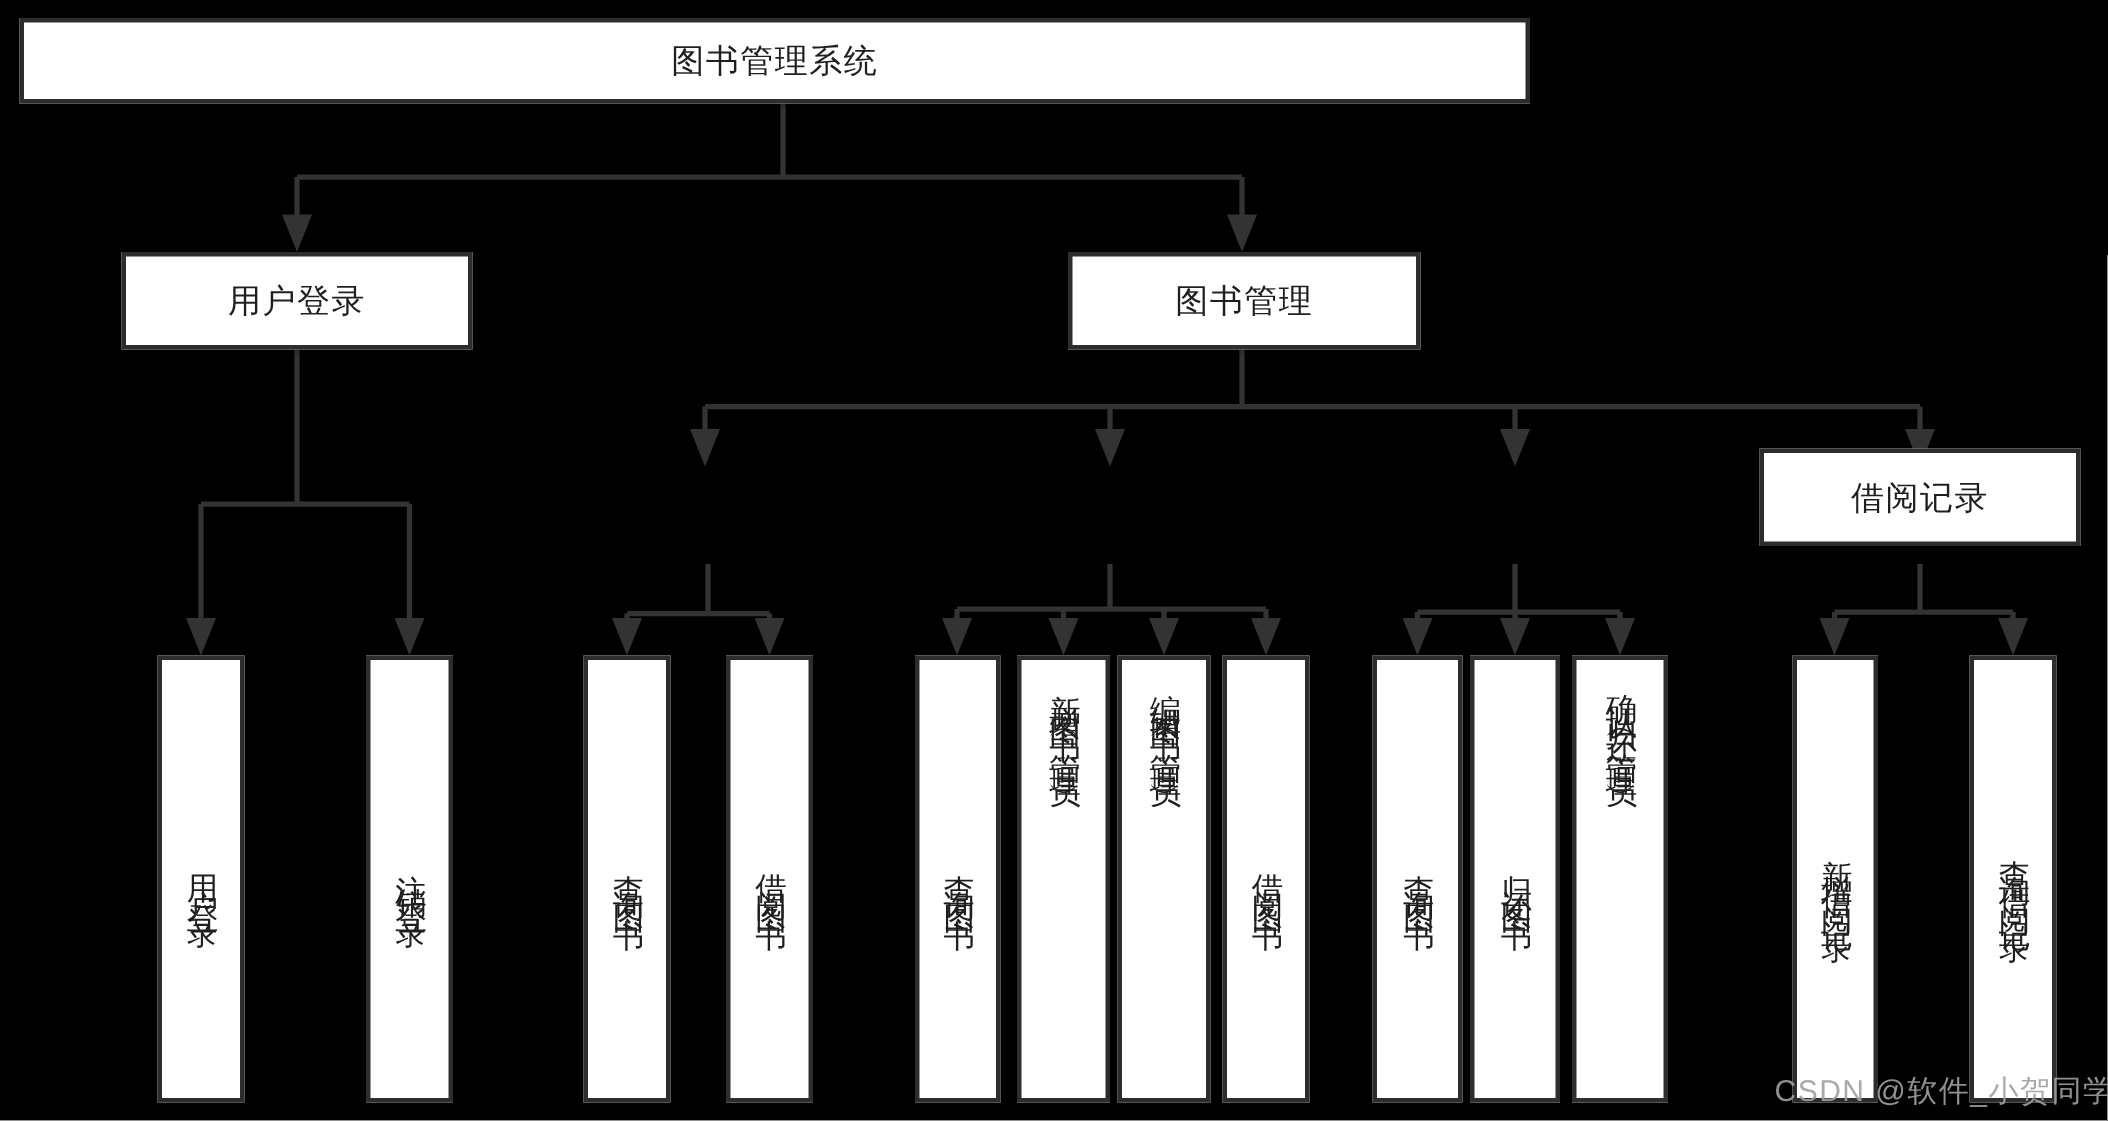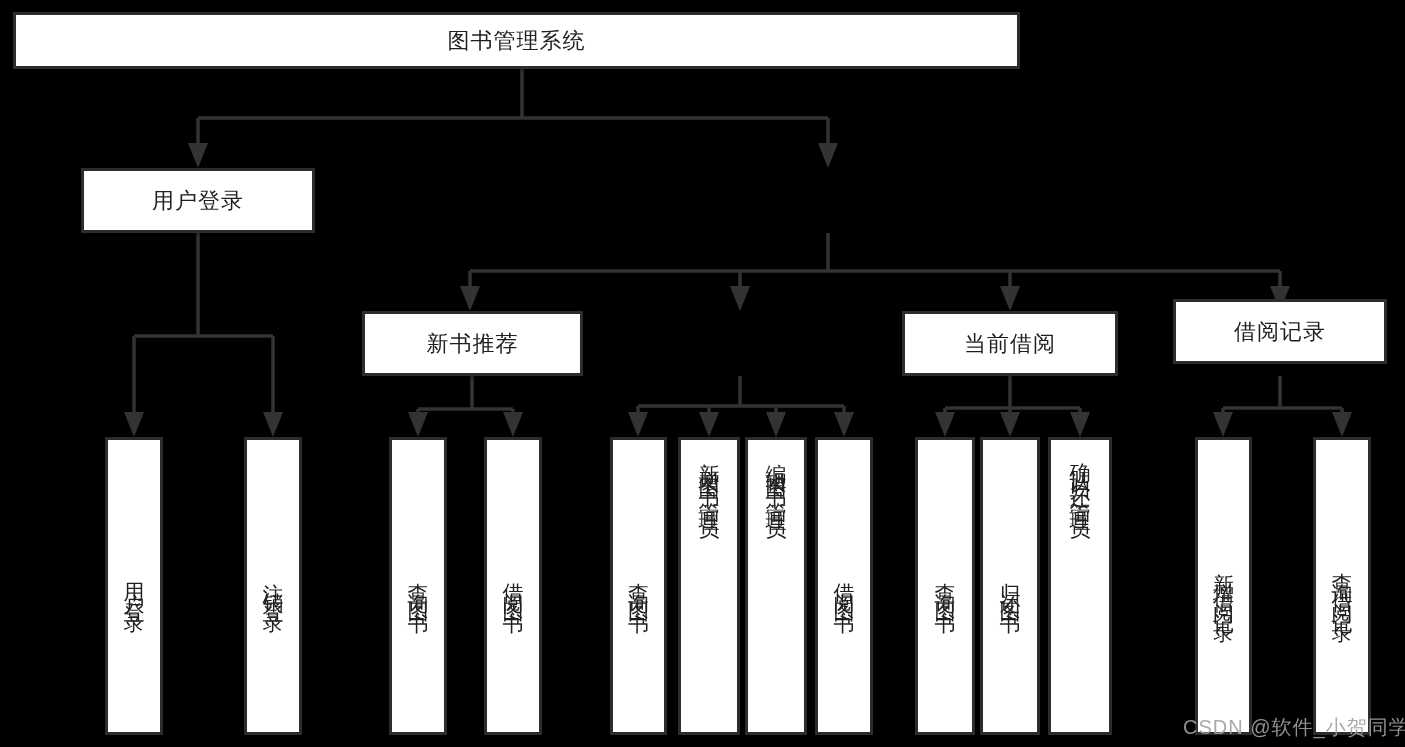--- a/index.html
+++ b/index.html
@@ -115,23 +115,22 @@
       <polygon points="1000,412 1020,412 1010,437"></polygon>
       <polygon points="1070,412 1090,412 1080,437"></polygon>
       <polygon points="1213,412 1233,412 1223,437"></polygon>
       <polygon points="1332,412 1352,412 1342,437"></polygon>
     </g>
   </svg>
 
   <div class="node hnode" style="left:13px; top:12px; width:1007px; height:57px;">图书管理系统</div>
 
   <div class="node hnode" style="left:81px; top:168px; width:234px; height:65px;">用户登录</div>
+  <div class="node hnode" style="left:712px; top:168px; width:235px; height:65px;">图书管理</div>
 
-  <div class="node hnode" style="left:362px; top:311px; width:221px; height:65px;">新书推荐</div>
-  <div class="node hnode" style="left:902px; top:311px; width:216px; height:65px;">当前借阅</div>
   <div class="node hnode" style="left:1173px; top:299px; width:214px; height:65px;">借阅记录</div>
 
   <div class="node vnode" style="left:105px; top:437px; width:58px; height:298px;">用户登录</div>
   <div class="node vnode" style="left:244px; top:437px; width:58px; height:298px;">注销登录</div>
 
   <div class="node vnode" style="left:389px; top:437px; width:58px; height:298px;">查询图书</div>
   <div class="node vnode" style="left:484px; top:437px; width:58px; height:298px;">借阅图书</div>
 
   <div class="node vnode" style="left:610px; top:437px; width:57px; height:298px;">查询图书</div>
   <div class="node vnode tall-text" style="left:678px; top:437px; width:62px; height:298px;">新增图书（管理员）</div>

